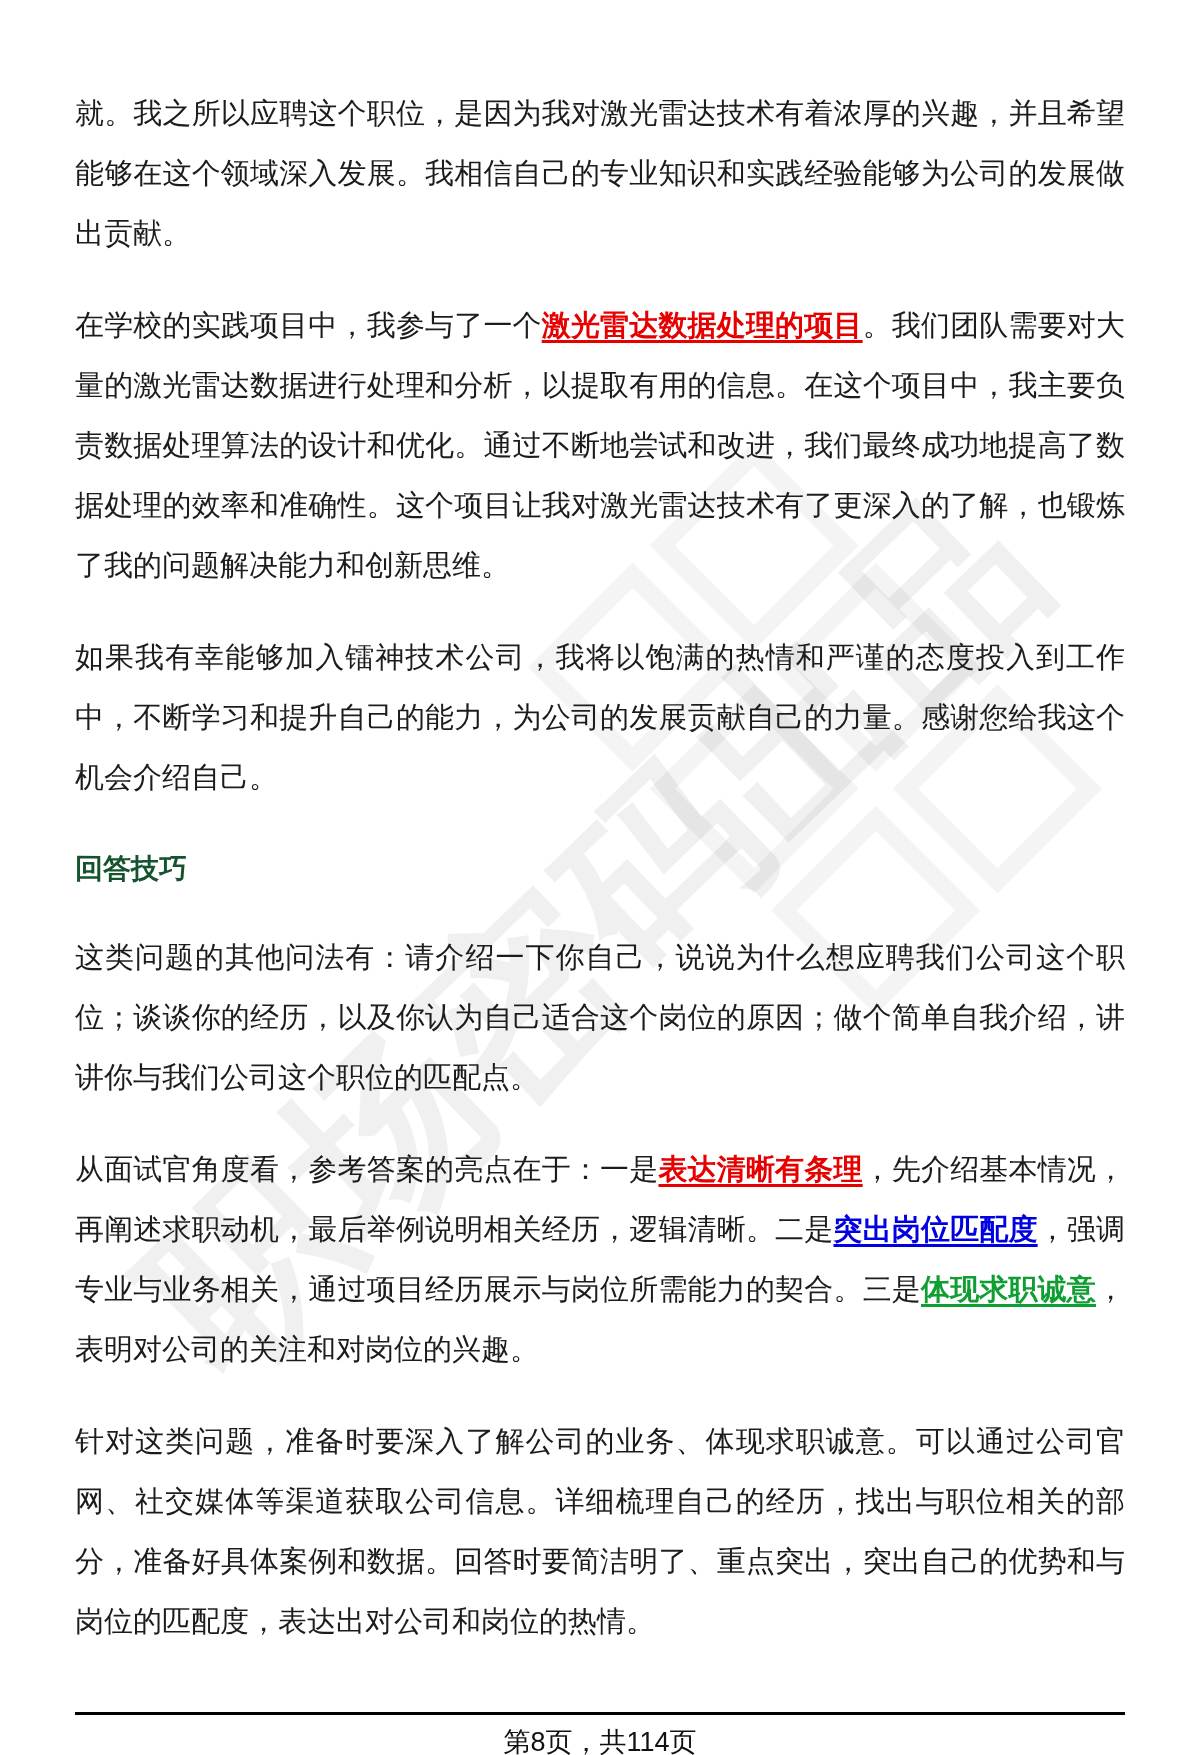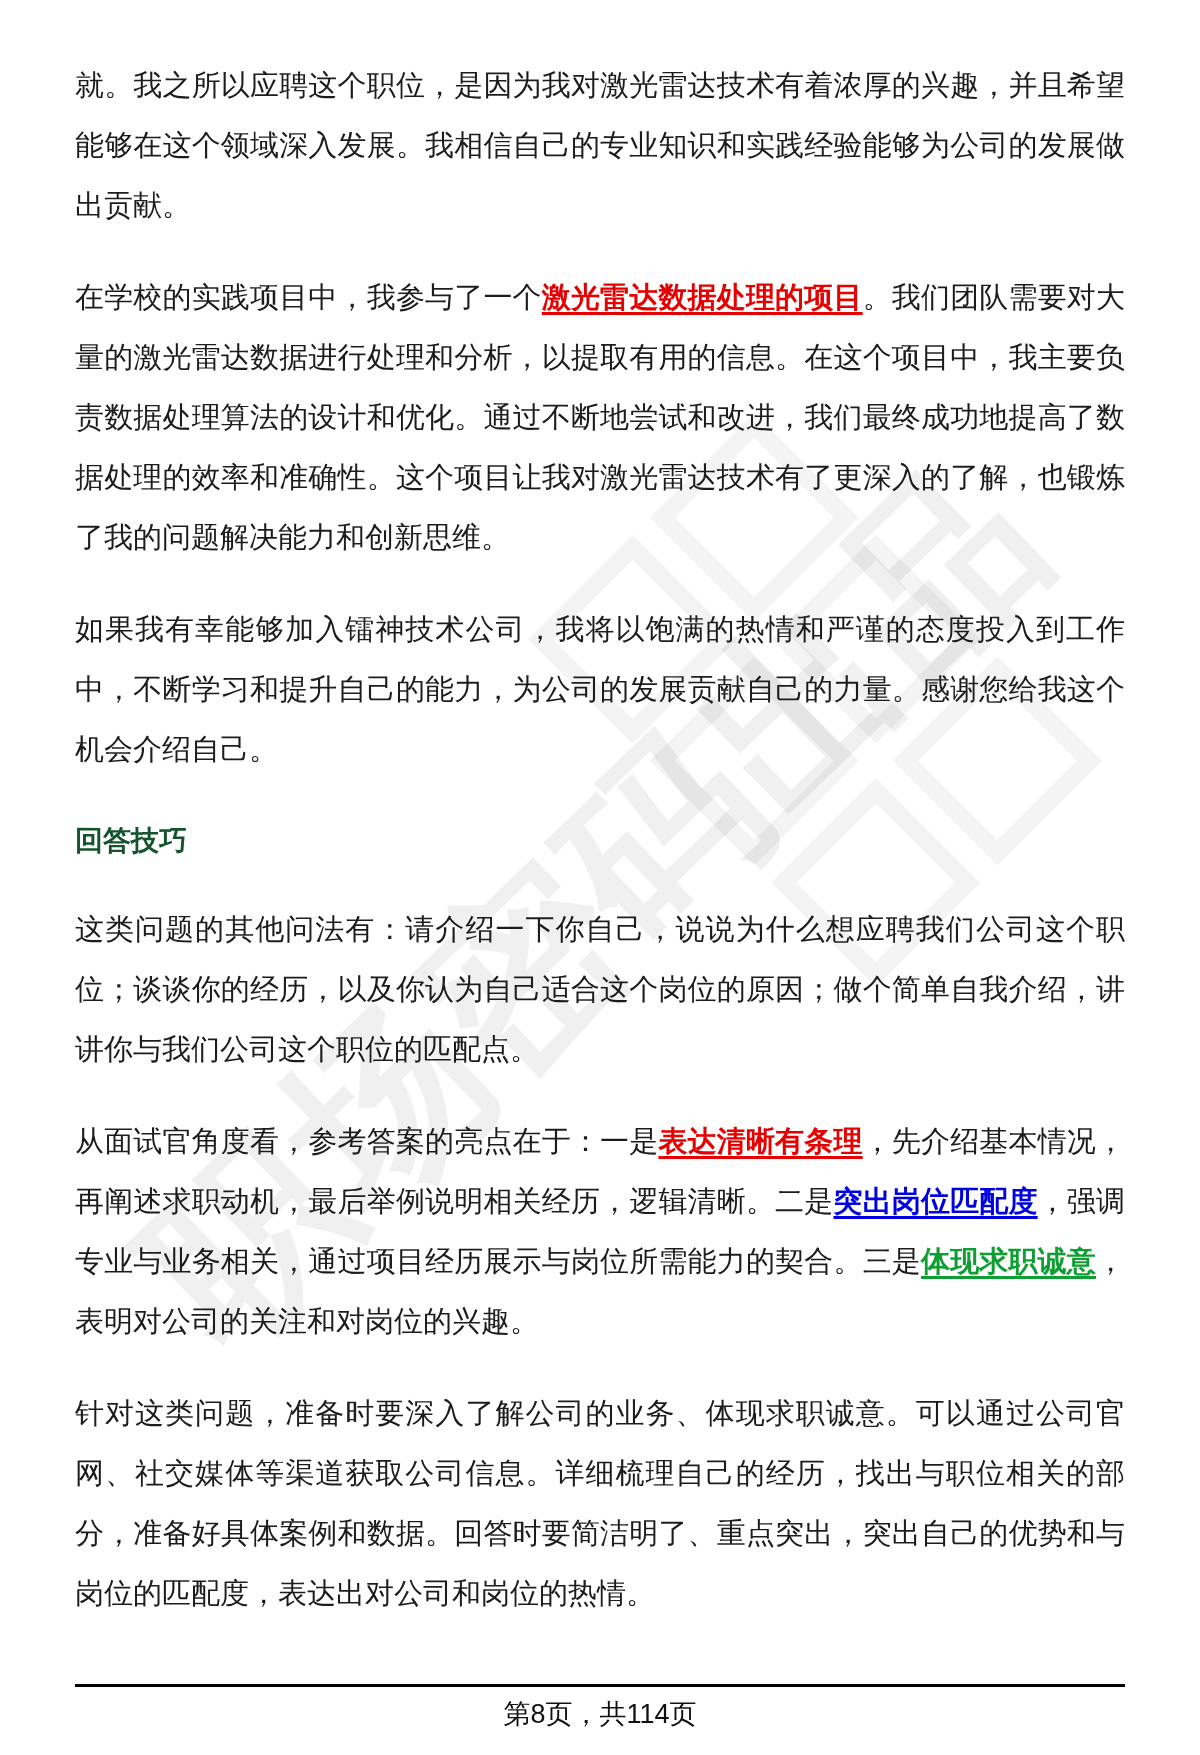--- a/index.html
+++ b/index.html
@@ -53,20 +53,21 @@
     letter-spacing: 2px;
     white-space: nowrap;
     color: rgba(0, 0, 0, 0.06);
   }
 
   
   .content {
     position: relative;
     z-index: 1;
     padding: 55px 75px 0 75px;
+    margin-top: 28px;
   }
   .content p {
     margin: 0 0 32px 0;
     font-size: 29px;
     line-height: 60px;
     text-align: justify;
     color: var(--text-color, #1c1c1c);
   }
   .content h2 {
     margin: 40px 0 36px 0;

